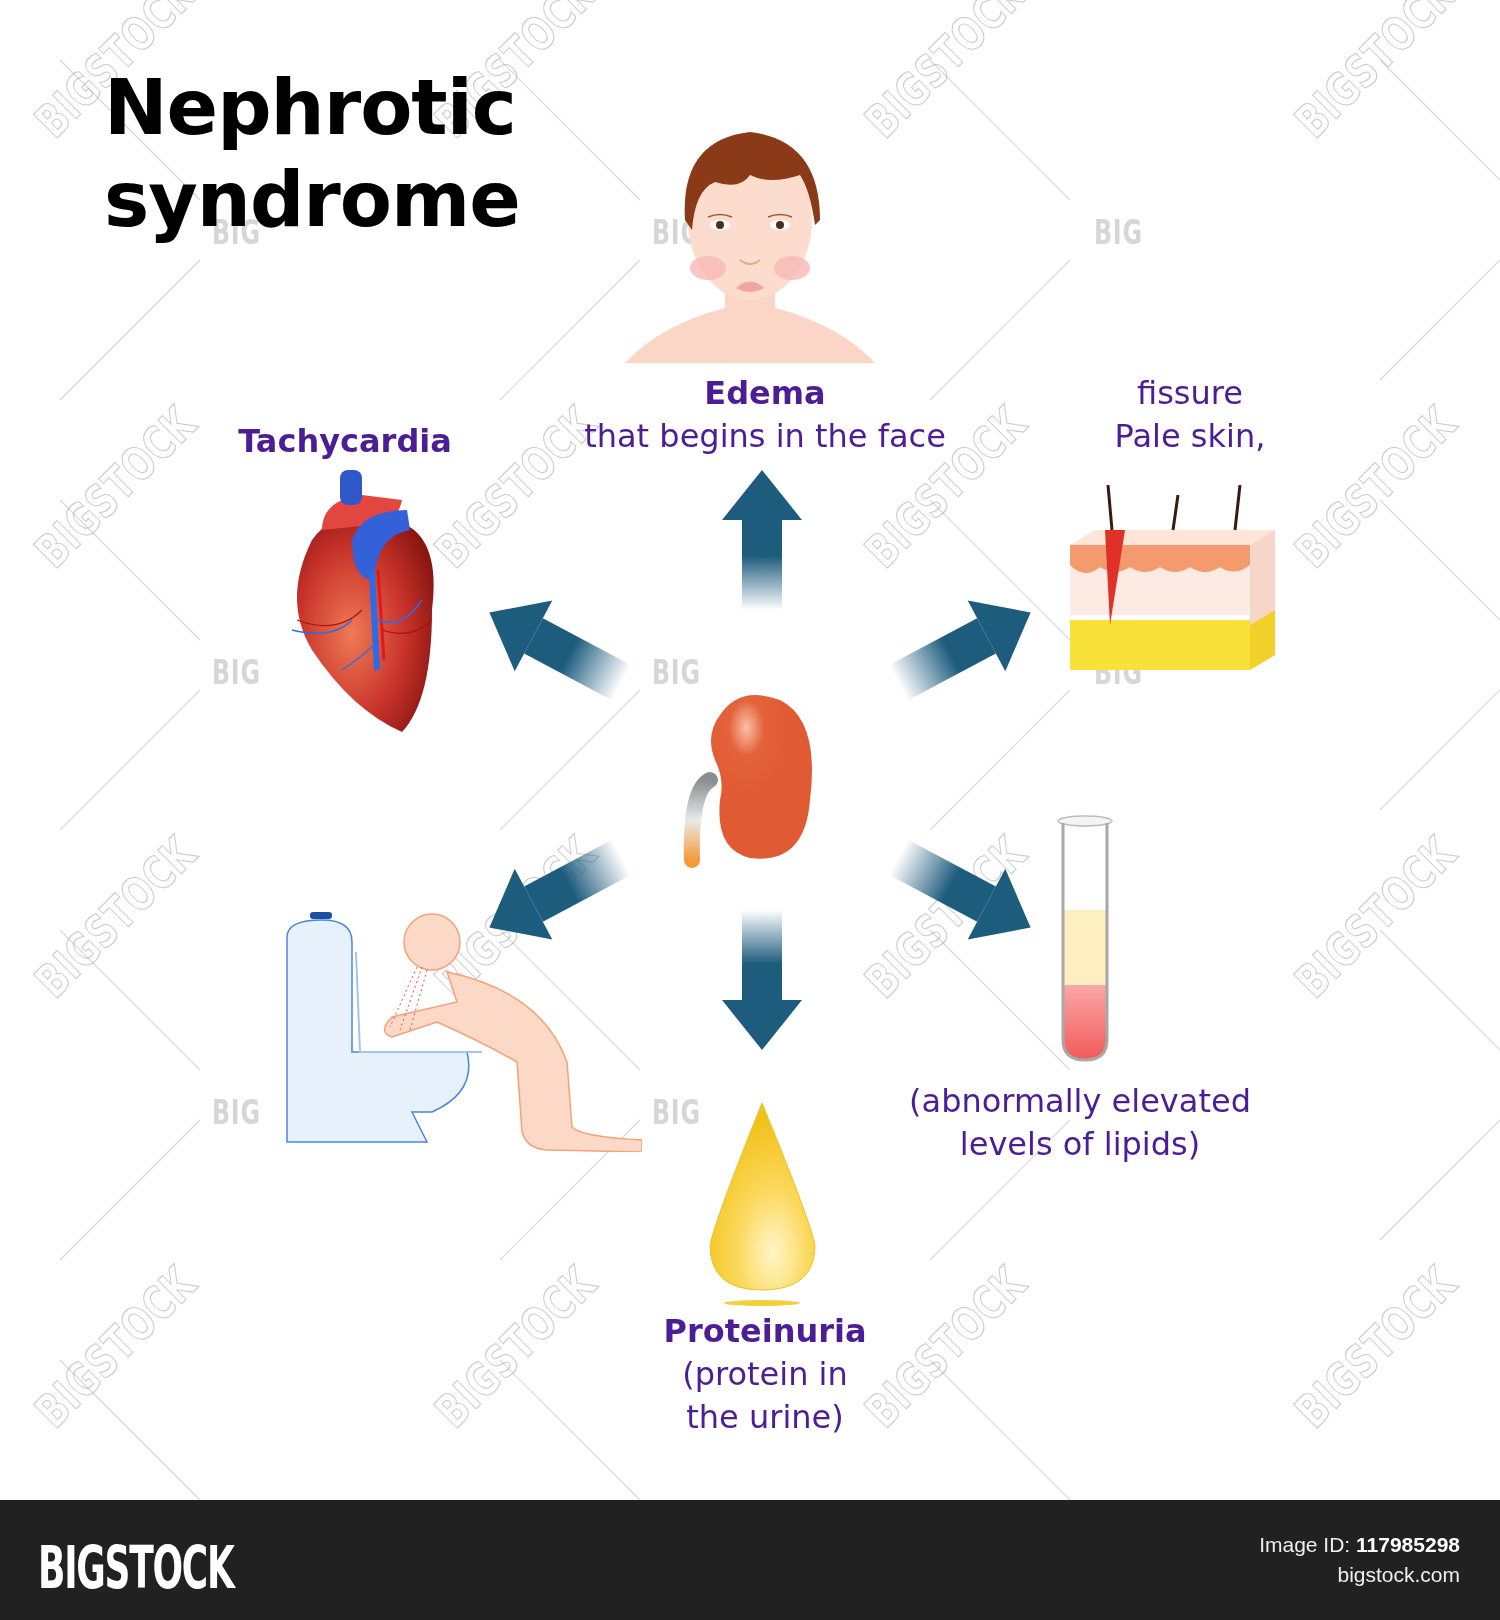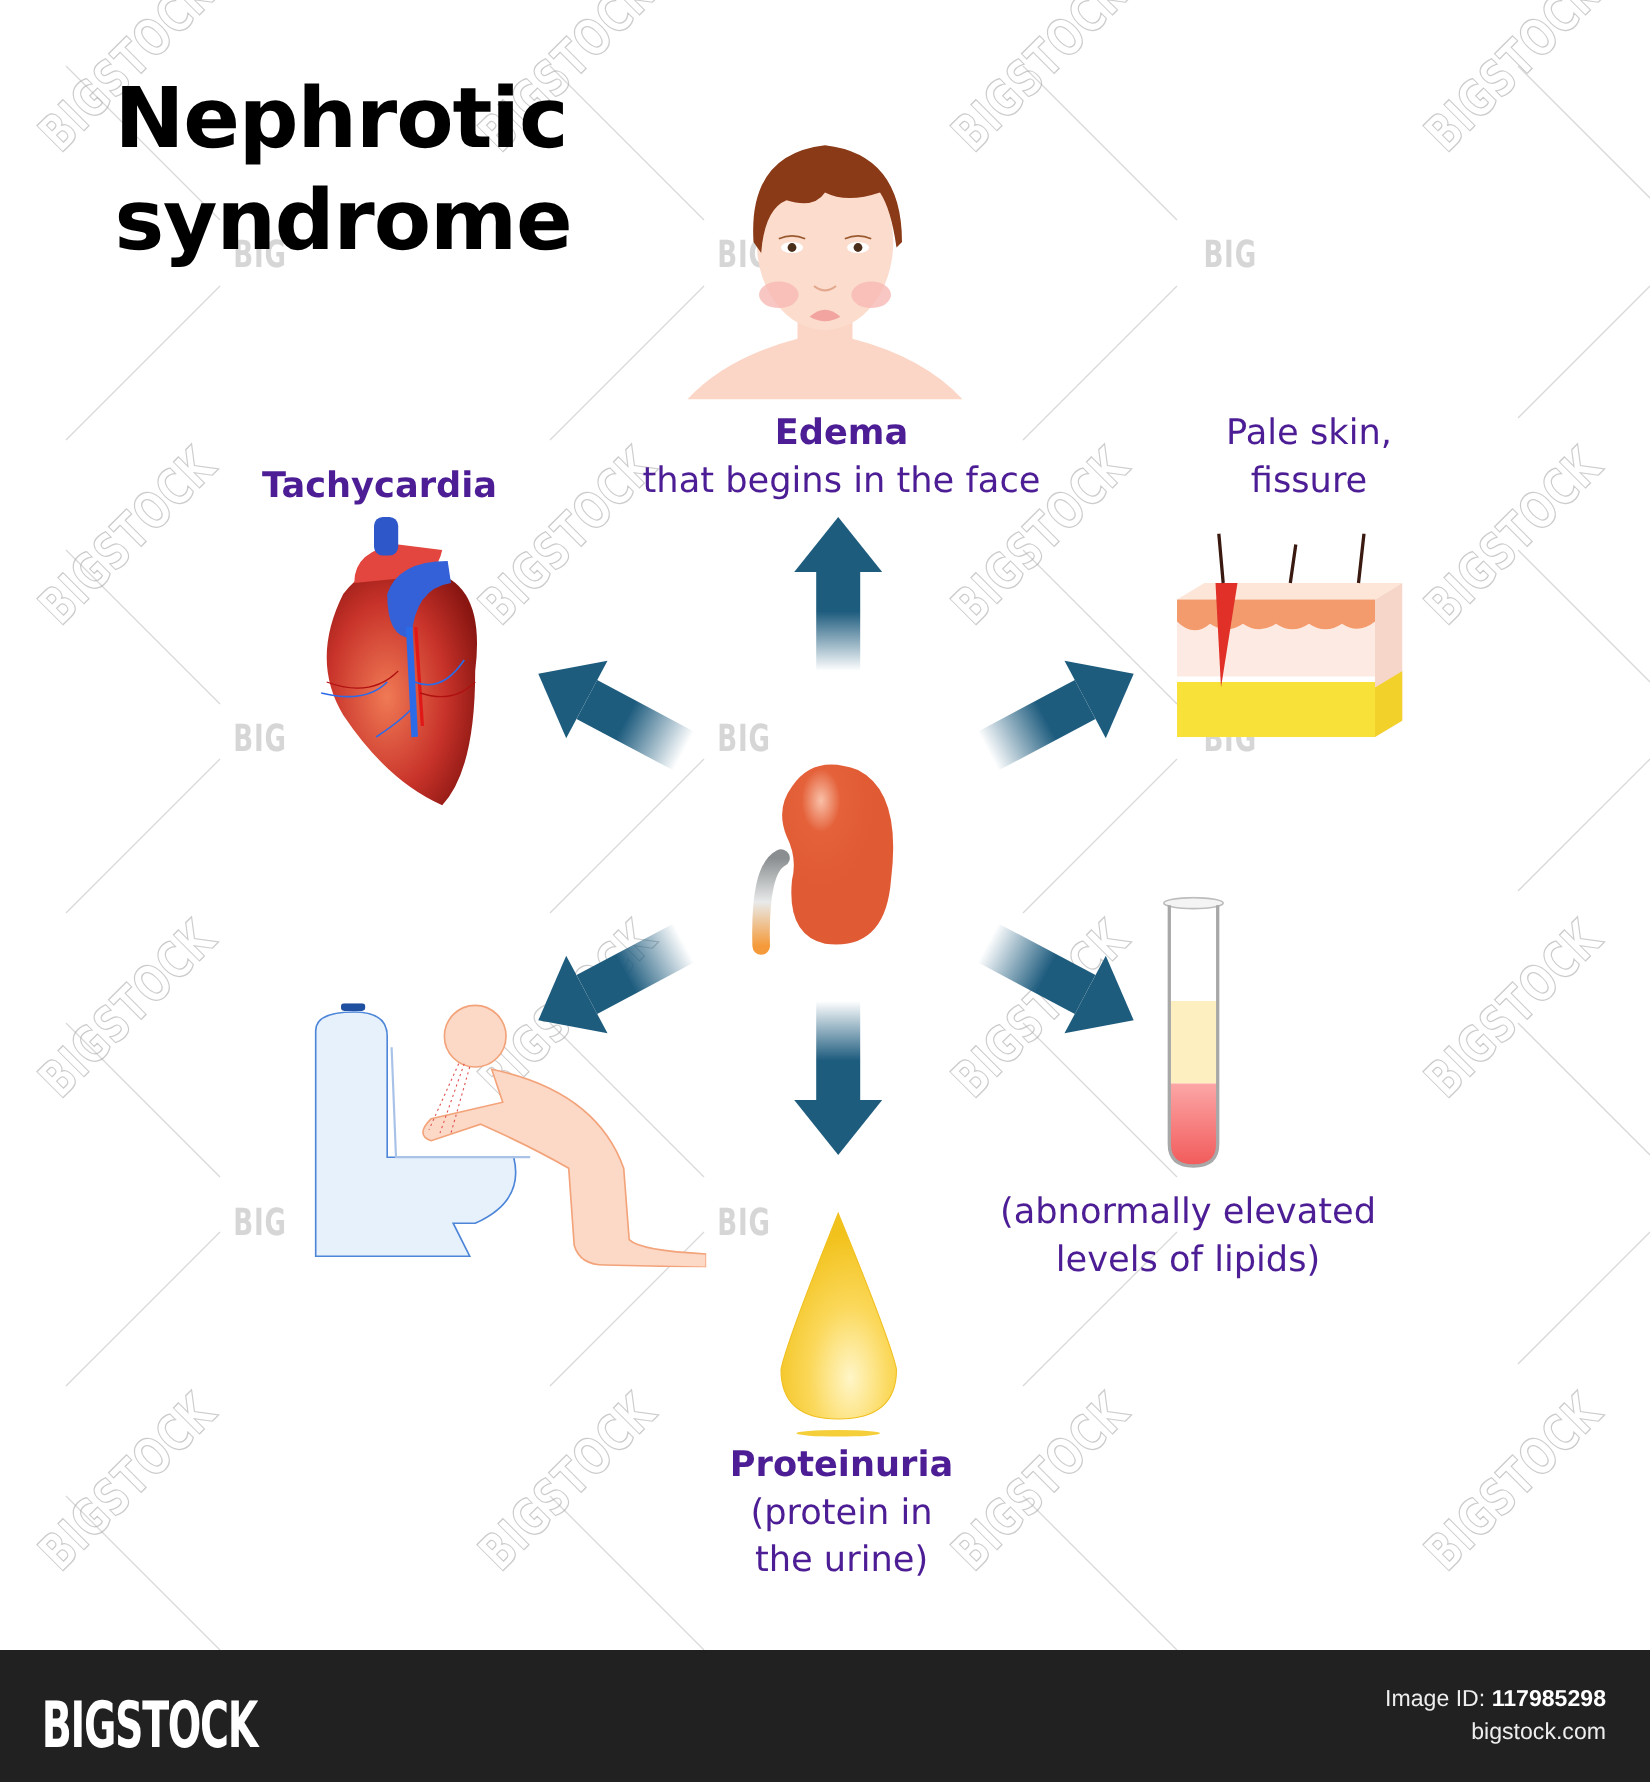--- a/index.html
+++ b/index.html
@@ -116,22 +116,22 @@
     <path d="M120 140 Q130 148 140 140" stroke="#e3a98f" stroke-width="2" fill="none"></path>
     <path d="M116 168 Q130 155 144 168 Q130 176 116 168 Z" fill="#f2a5a0"></path>
   </svg>
 
   <div class="label" style="left:540px;top:372px;width:450px">
     <b>Edema</b>
     <span>that begins in the face</span>
   </div>
 
   <div class="label" style="left:1040px;top:372px;width:300px">
+    <span>fissure</span>
     <span>Pale skin,</span>
-    <span>fissure</span>
   </div>
 
   <div class="label" style="left:200px;top:420px;width:290px">
     <b>Tachycardia</b>
   </div>
 
   <svg class="abs" style="left:282px;top:470px" width="170" height="270" viewBox="0 0 170 270">
     <defs>
       <radialGradient id="hg" cx="0.4" cy="0.55" r="0.65">
         <stop offset="0" stop-color="#f07a55"></stop>

